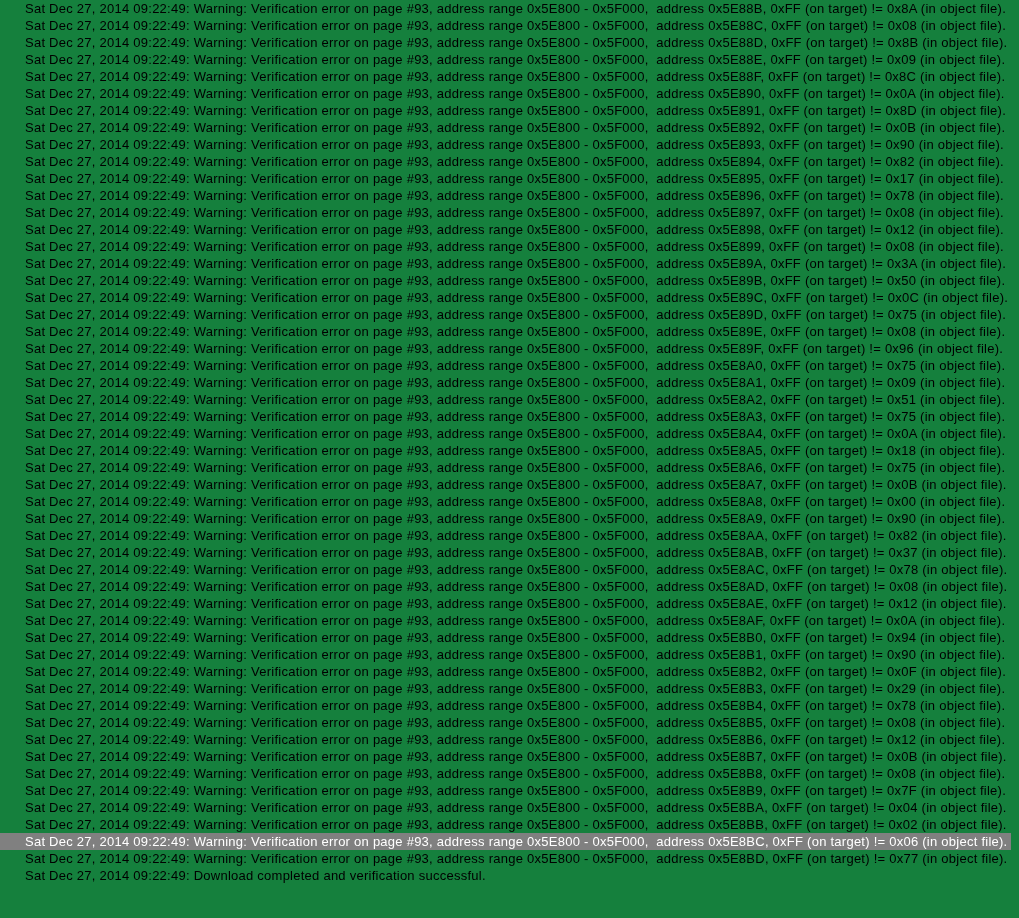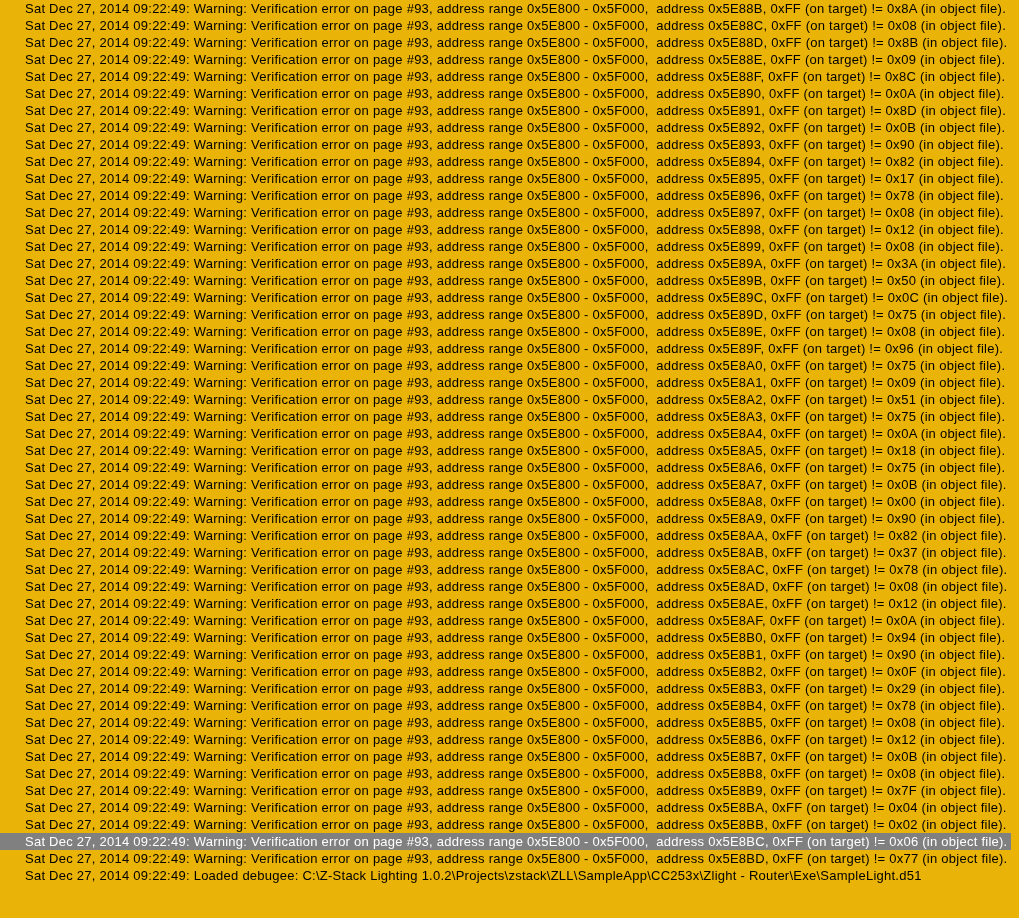--- a/index.html
+++ b/index.html
@@ -4,21 +4,21 @@
 <style>
   html, body {
     margin: 0;
     padding: 0;
     background: #ffffff;
   }
   .log-window {
     width: 1019px;
     height: 918px;
     overflow: hidden;
-    background: #eab308;
+    background: #15803d;
     font-family: "Liberation Sans", "DejaVu Sans", sans-serif;
     font-size: 13px;
     color: #000000;
     letter-spacing: 0.25px;
     cursor: default;
   }
   .log-line {
     height: 17px;
     line-height: 17px;
     white-space: pre;
@@ -84,14 +84,14 @@
     <div class="log-line"><span>Sat Dec 27, 2014 09:22:49: Warning: Verification error on page #93, address range 0x5E800 - 0x5F000,  address 0x5E8B4, 0xFF (on target) != 0x78 (in object file).</span></div>
     <div class="log-line"><span>Sat Dec 27, 2014 09:22:49: Warning: Verification error on page #93, address range 0x5E800 - 0x5F000,  address 0x5E8B5, 0xFF (on target) != 0x08 (in object file).</span></div>
     <div class="log-line"><span>Sat Dec 27, 2014 09:22:49: Warning: Verification error on page #93, address range 0x5E800 - 0x5F000,  address 0x5E8B6, 0xFF (on target) != 0x12 (in object file).</span></div>
     <div class="log-line"><span>Sat Dec 27, 2014 09:22:49: Warning: Verification error on page #93, address range 0x5E800 - 0x5F000,  address 0x5E8B7, 0xFF (on target) != 0x0B (in object file).</span></div>
     <div class="log-line"><span>Sat Dec 27, 2014 09:22:49: Warning: Verification error on page #93, address range 0x5E800 - 0x5F000,  address 0x5E8B8, 0xFF (on target) != 0x08 (in object file).</span></div>
     <div class="log-line"><span>Sat Dec 27, 2014 09:22:49: Warning: Verification error on page #93, address range 0x5E800 - 0x5F000,  address 0x5E8B9, 0xFF (on target) != 0x7F (in object file).</span></div>
     <div class="log-line"><span>Sat Dec 27, 2014 09:22:49: Warning: Verification error on page #93, address range 0x5E800 - 0x5F000,  address 0x5E8BA, 0xFF (on target) != 0x04 (in object file).</span></div>
     <div class="log-line"><span>Sat Dec 27, 2014 09:22:49: Warning: Verification error on page #93, address range 0x5E800 - 0x5F000,  address 0x5E8BB, 0xFF (on target) != 0x02 (in object file).</span></div>
     <div class="log-line selected"><span>Sat Dec 27, 2014 09:22:49: Warning: Verification error on page #93, address range 0x5E800 - 0x5F000,  address 0x5E8BC, 0xFF (on target) != 0x06 (in object file).</span></div>
     <div class="log-line"><span>Sat Dec 27, 2014 09:22:49: Warning: Verification error on page #93, address range 0x5E800 - 0x5F000,  address 0x5E8BD, 0xFF (on target) != 0x77 (in object file).</span></div>
-    <div class="log-line"><span>Sat Dec 27, 2014 09:22:49: Loaded debugee: C:\Z-Stack Lighting 1.0.2\Projects\zstack\ZLL\SampleApp\CC253x\Zlight - Router\Exe\SampleLight.d51</span></div>
+    <div class="log-line"><span>Sat Dec 27, 2014 09:22:49: Download completed and verification successful.</span></div>
   </div>
 
 </body></html>

